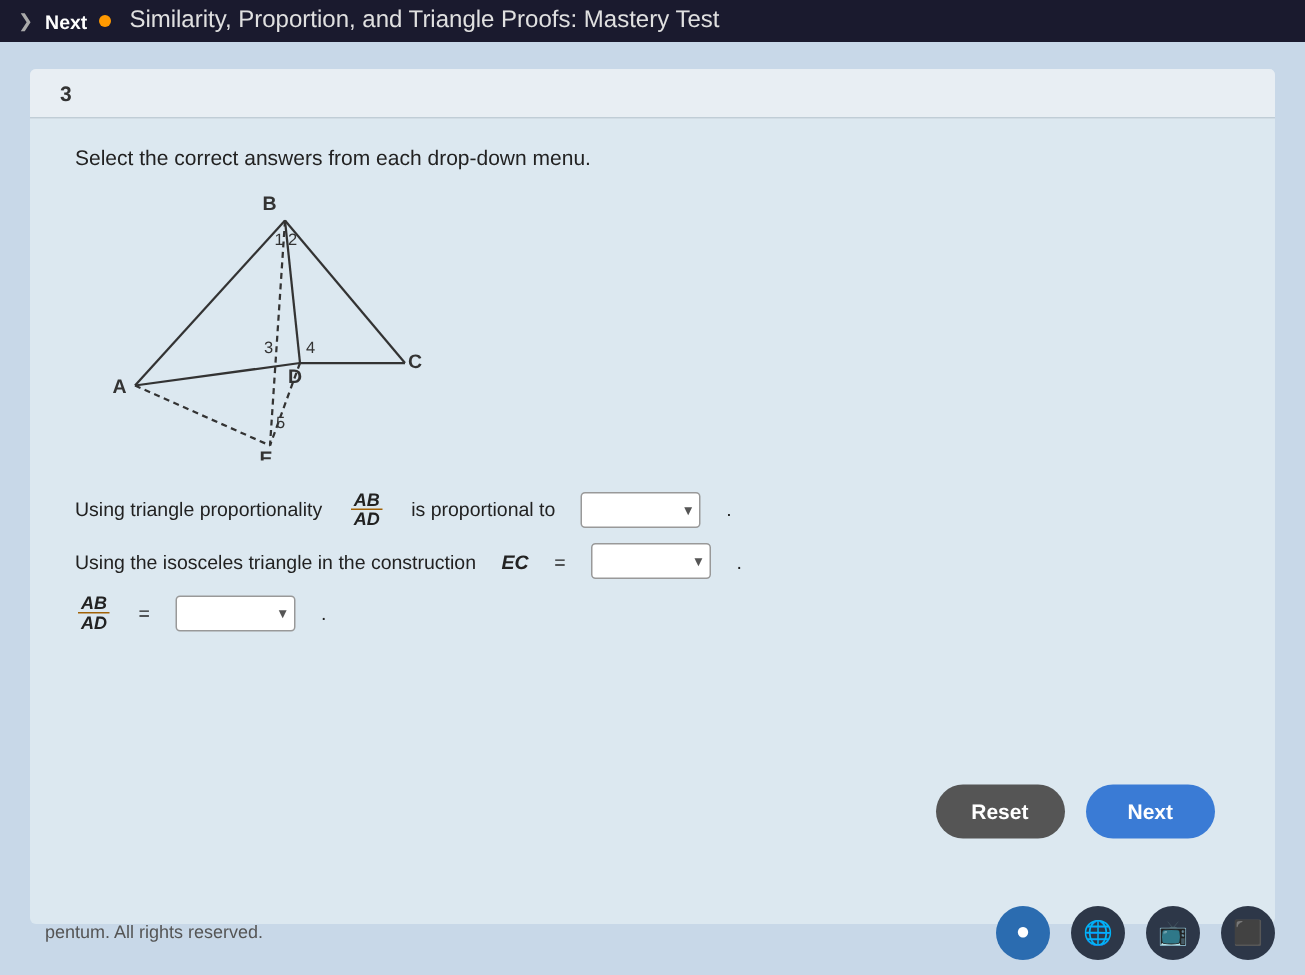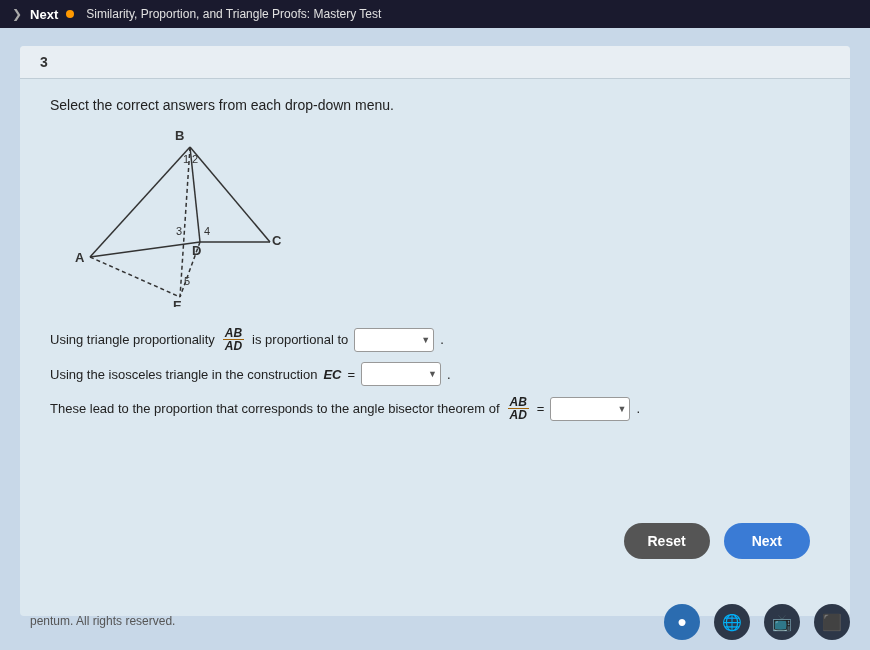--- a/index.html
+++ b/index.html
@@ -31,21 +31,21 @@
       font-weight: bold;
     }
     .top-bar-dot {
       width: 8px; height: 8px;
       background: #f90;
       border-radius: 50%;
       display: inline-block;
     }
     .top-bar-title {
       color: #e0e0e0;
-      font-size: 12px;
+      font-size: 16px;
       margin-left: 4px;
     }
 
     
     .main-content {
       background: #dce8f0;
       margin: 18px 20px;
       border-radius: 4px;
       padding: 0;
       height: 570px;
@@ -92,21 +92,21 @@
     .proof-lines {
       margin-top: 10px;
       display: flex;
       flex-direction: column;
       gap: 10px;
     }
 
     .proof-line {
       display: flex;
       align-items: center;
-      gap: 6px;
+      gap: 17px;
       font-size: 13px;
       color: #222;
       flex-wrap: wrap;
     }
 
     .dropdown-select {
       border: 1px solid #999;
       border-radius: 3px;
       background: #fff;
       padding: 2px 18px 2px 6px;
@@ -312,21 +312,20 @@
             <option value=""></option>
             <option value="BC">BC</option>
             <option value="AB">AB</option>
             <option value="DC">DC</option>
           </select>
         </div>
         <span>.</span>
       </div>
 
       <div class="proof-line">
-        <span>These lead to the proportion that corresponds to the angle bisector theorem of</span>
         <span class="frac">
           <span class="num">AB</span>
           <span class="den">AD</span>
         </span>
         <span>=</span>
         <div class="dropdown-wrapper">
           <select class="dropdown-select">
             <option value=""></option>
             <option value="BC/DC">BC/DC</option>
             <option value="AB/BC">AB/BC</option>

